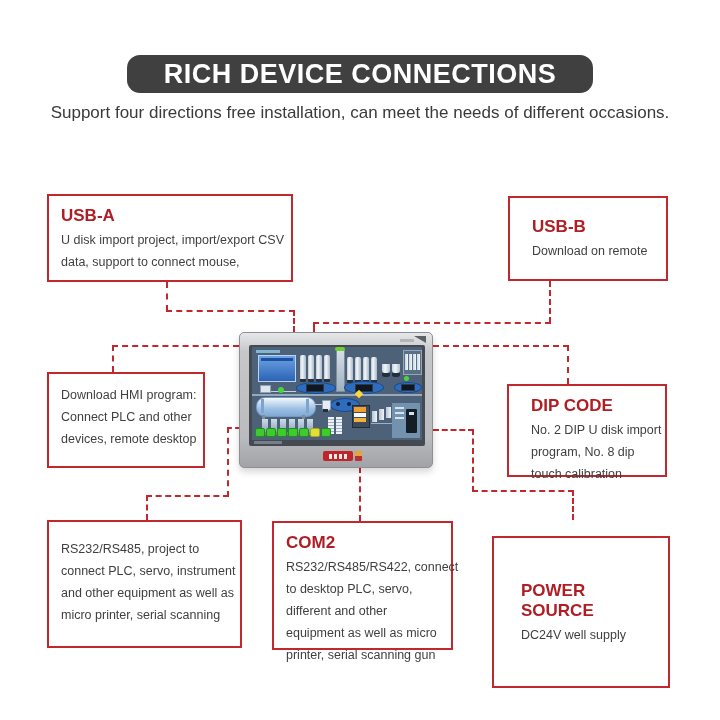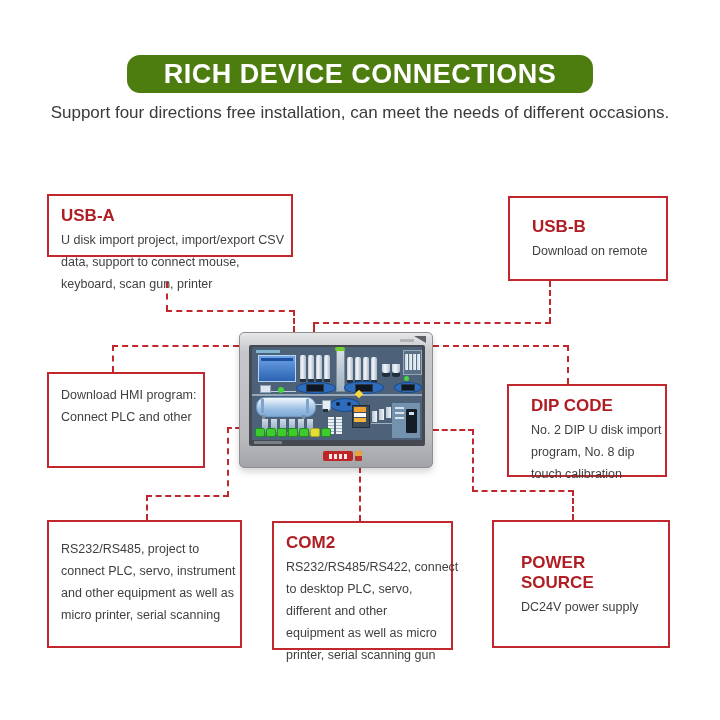--- a/index.html
+++ b/index.html
@@ -1,20 +1,20 @@
 <!DOCTYPE html>
 <html><head>
 <meta charset="utf-8">
 <style>
   html,body{margin:0;padding:0;}
   body{font-family:"Liberation Sans",sans-serif;background:#ffffff;}
   .stage{position:relative;width:720px;height:720px;background:#ffffff;overflow:hidden;}
 
   
-  .banner{position:absolute;left:127px;top:55px;width:466px;height:38px;background:#4d7c0f;
+  .banner{position:absolute;left:127px;top:55px;width:466px;height:38px;background:#404040;
           border-radius:13px;display:flex;align-items:center;justify-content:center;}
   .banner span{color:#ffffff;font-size:27px;font-weight:bold;letter-spacing:.5px;}
   .subtitle{position:absolute;left:0;top:103px;width:720px;text-align:center;
             font-size:17px;color:#3a3a3a;}
 
   
   .callout{position:absolute;background:#ffffff;border:2px solid #c1272d;box-sizing:border-box;
            display:flex;flex-direction:column;padding:10px 8px 8px 12px;}
   .callout.vcenter{justify-content:center;}
   .c-title{color:#b01e24;font-weight:bold;font-size:17px;margin-bottom:3px;}
@@ -52,35 +52,35 @@
 </head>
 <body>
 
 <div class="stage">
 
   <div class="banner">
     <span>RICH DEVICE CONNECTIONS</span>
   </div>
   <div class="subtitle">Support four directions free installation, can meet the needs of different occasions.</div>
 
-  <div class="callout" id="box-usb-a" style="left:47px;top:194px;width:246px;height:63px">
+  <div class="callout" id="box-usb-a" style="left:47px;top:194px;width:246px;height:88px">
     <div class="c-title">USB-A</div>
     <div class="c-line">U disk import project, import/export CSV</div>
     <div class="c-line">data, support to connect mouse,</div>
-    <div class="c-line">keyboard, scan gun, printer</div>
   </div>
 
   <div class="callout vcenter" id="box-usb-b" style="left:508px;top:196px;width:160px;height:85px">
     <div class="c-title">USB-B</div>
     <div class="c-line">Download on remote</div>
   </div>
 
   <div class="callout" id="box-rj45" style="left:47px;top:372px;width:158px;height:96px">
     <div class="c-line">Download HMI program:</div>
     <div class="c-line">Connect PLC and other</div>
+    <div class="c-line">devices, remote desktop</div>
   </div>
 
   <div class="callout" id="box-dip" style="left:507px;top:384px;width:160px;height:93px">
     <div class="c-title">DIP CODE</div>
     <div class="c-line">No. 2 DIP U disk import</div>
     <div class="c-line">program, No. 8 dip</div>
     <div class="c-line">touch calibration</div>
   </div>
 
   <div class="callout" id="box-com1" style="left:47px;top:520px;width:195px;height:128px;padding-top:16px">
@@ -92,23 +92,23 @@
 
   <div class="callout" id="box-com2" style="left:272px;top:521px;width:181px;height:129px">
     <div class="c-title">COM2</div>
     <div class="c-line">RS232/RS485/RS422, connect</div>
     <div class="c-line">to desktop PLC, servo,</div>
     <div class="c-line">different and other</div>
     <div class="c-line">equipment as well as micro</div>
     <div class="c-line">printer, serial scanning gun</div>
   </div>
 
-  <div class="callout vcenter" id="box-power" style="left:492px;top:520px;width:178px;height:128px">
+  <div class="callout vcenter" id="box-power" style="left:492px;top:536px;width:178px;height:152px">
     <div class="c-title">POWER SOURCE</div>
-    <div class="c-line">DC24V power supply</div>
+    <div class="c-line">DC24V well supply</div>
   </div>
 
   <div class="vline" style="left:166px;top:282px;height:29px"></div>
   <div class="hline" style="left:166px;top:310px;width:129px"></div>
   <div class="vline" style="left:293px;top:310px;height:22px"></div>
 
   <div class="vline" style="left:549px;top:281px;height:42px"></div>
   <div class="hline" style="left:313px;top:322px;width:238px"></div>
   <div class="vline" style="left:313px;top:322px;height:10px"></div>
 

